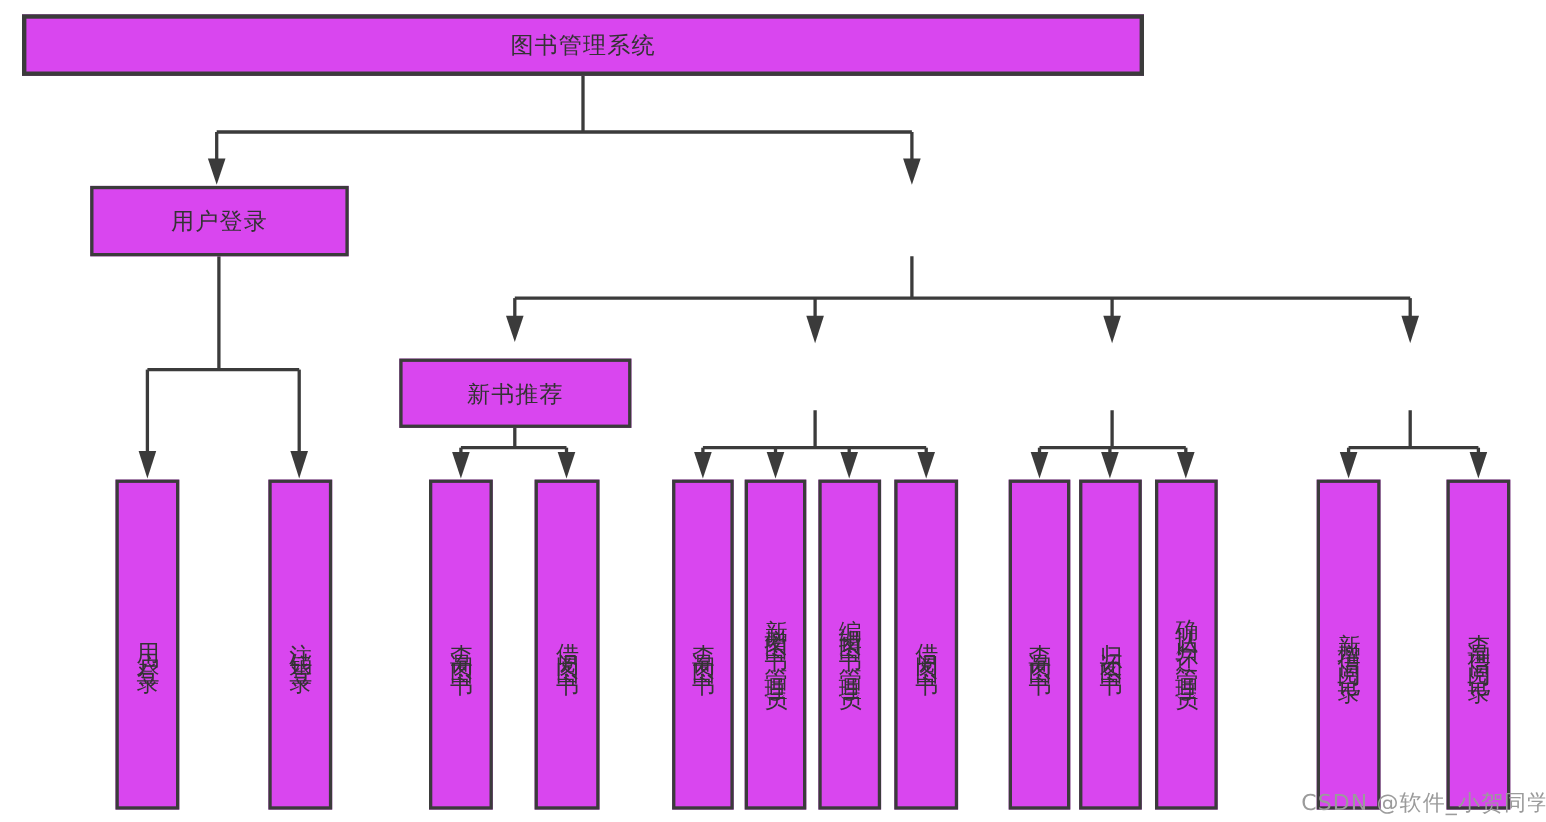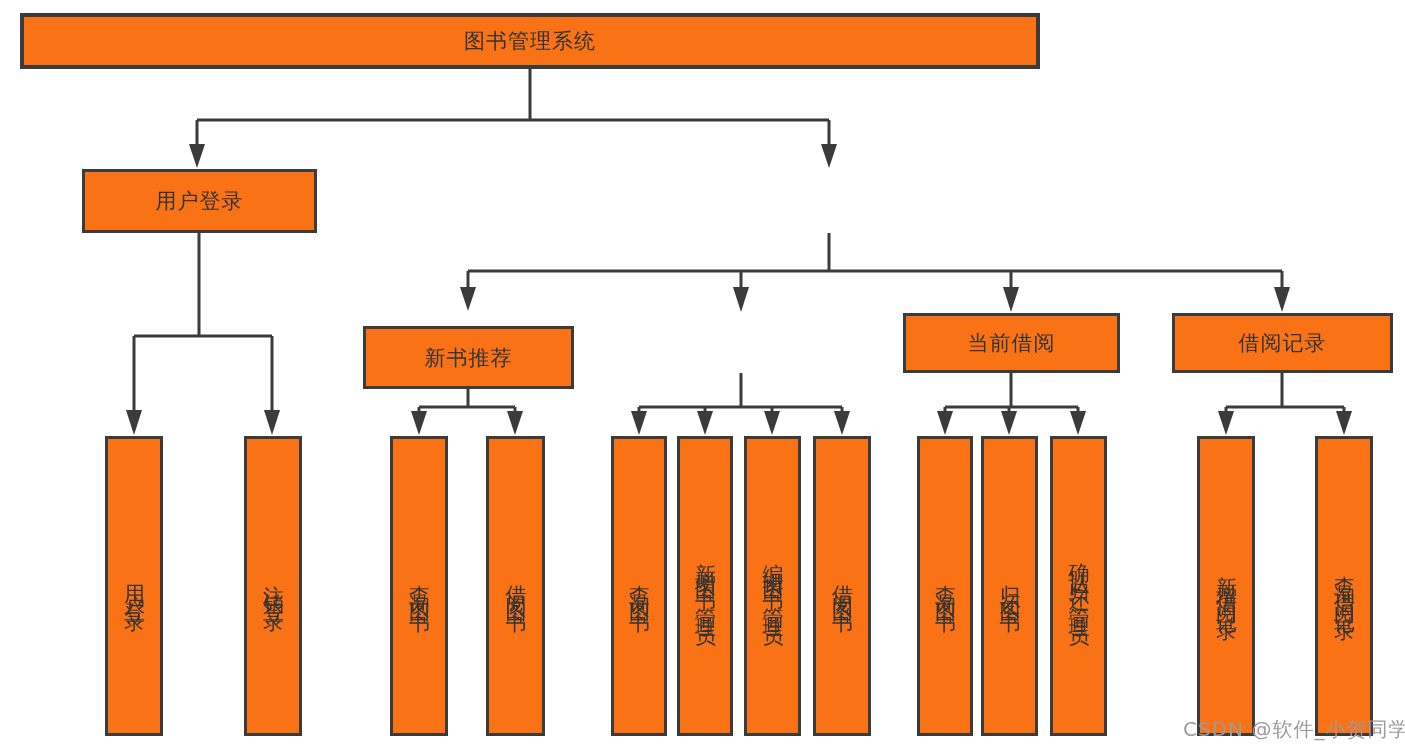--- a/index.html
+++ b/index.html
@@ -7,21 +7,21 @@
     position:relative;
     width:1405px;height:747px;
     background:#ffffff;
     font-family:"DejaVu Sans","Liberation Sans",sans-serif;
     overflow:hidden;
   }
   .box{
     position:absolute;
     box-sizing:border-box;
     border:3px solid #3b3b3b;
-    background:#f97316;
+    background:#d946ef;
     display:flex;align-items:center;justify-content:center;
     color:#333333;
     font-size:21px;
     letter-spacing:1px;
     z-index:2;
   }
   .box.root{border-width:4px;}
   .leaf .vtext{
     writing-mode:vertical-rl;
     letter-spacing:9px;
@@ -115,26 +115,20 @@
     <span>图书管理系统</span>
   </div>
 
   <div class="box" style="left:82px;top:169px;width:235px;height:64px;">
     <span>用户登录</span>
   </div>
 
   <div class="box" style="left:363px;top:326px;width:211px;height:63px;text-align:right;">
     <span>新书推荐</span>
   </div>
-  <div class="box" style="left:903px;top:313px;width:217px;height:60px;">
-    <span>当前借阅</span>
-  </div>
-  <div class="box" style="left:1172px;top:313px;width:221px;height:60px;">
-    <span>借阅记录</span>
-  </div>
 
   <div class="box leaf" style="left:105px;top:436px;width:58px;height:300px;">
     <span class="vtext">用户登录</span>
   </div>
   <div class="box leaf" style="left:244px;top:436px;width:58px;height:300px;">
     <span class="vtext">注销登录</span>
   </div>
 
   <div class="box leaf" style="left:390px;top:436px;width:58px;height:300px;">
     <span class="vtext">查询图书</span>

